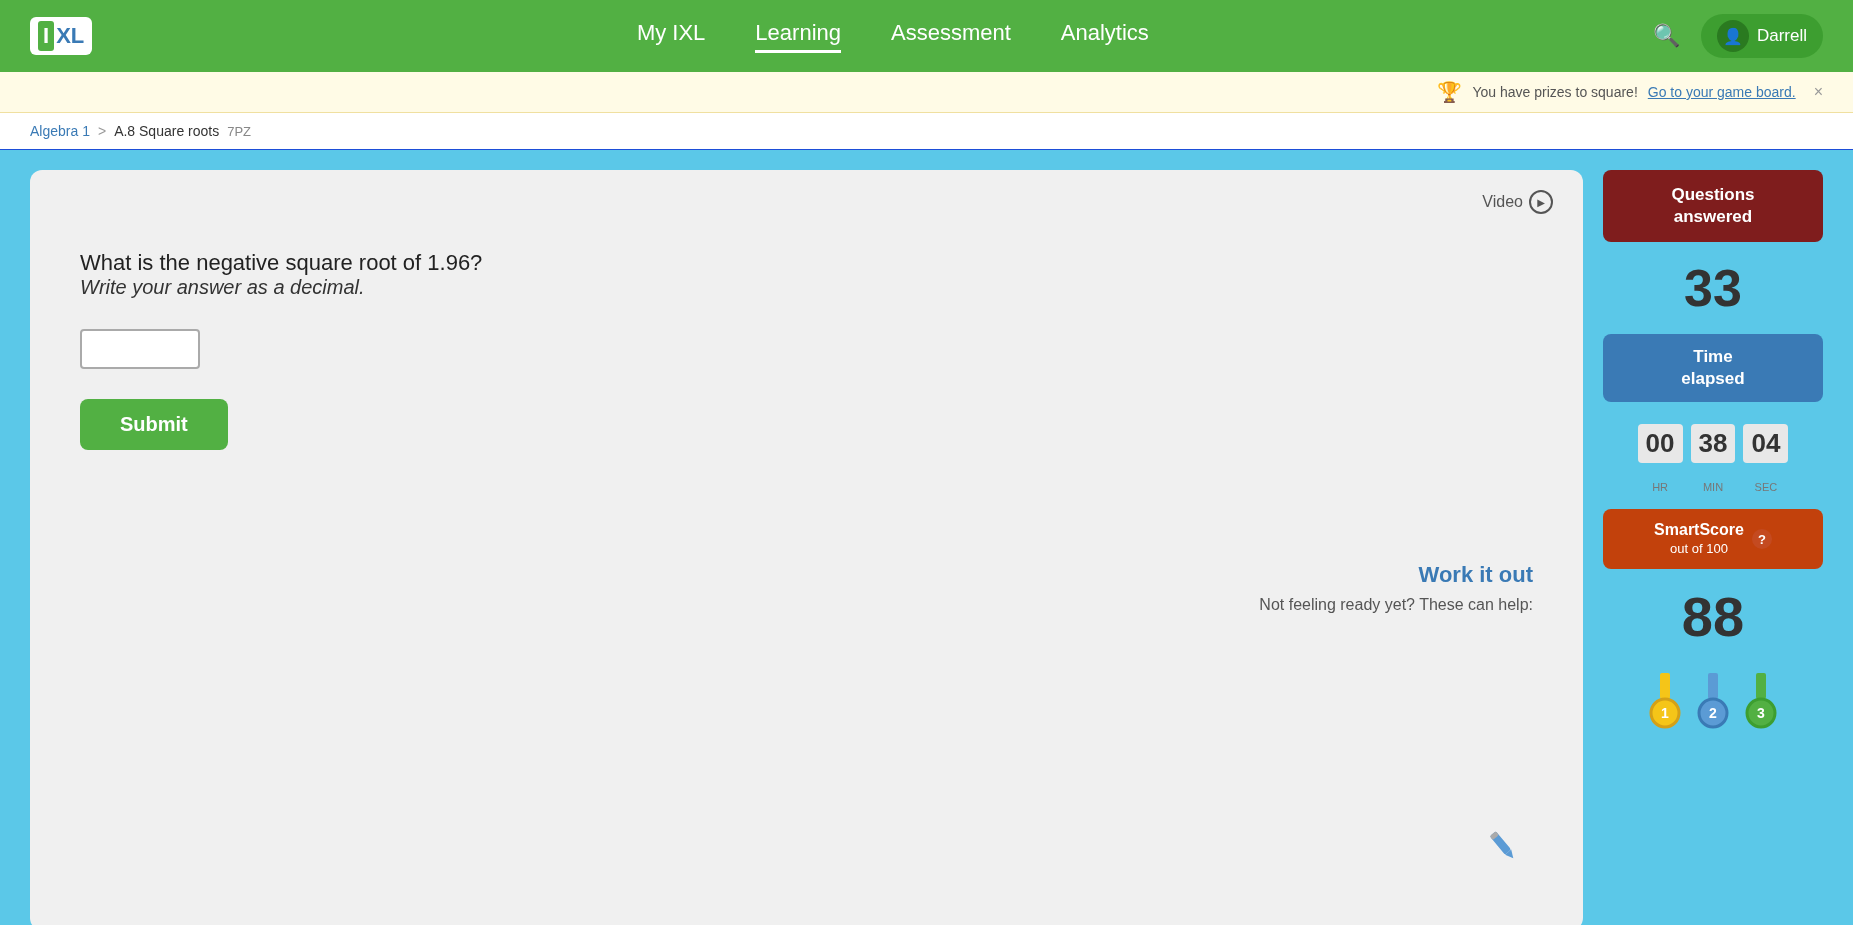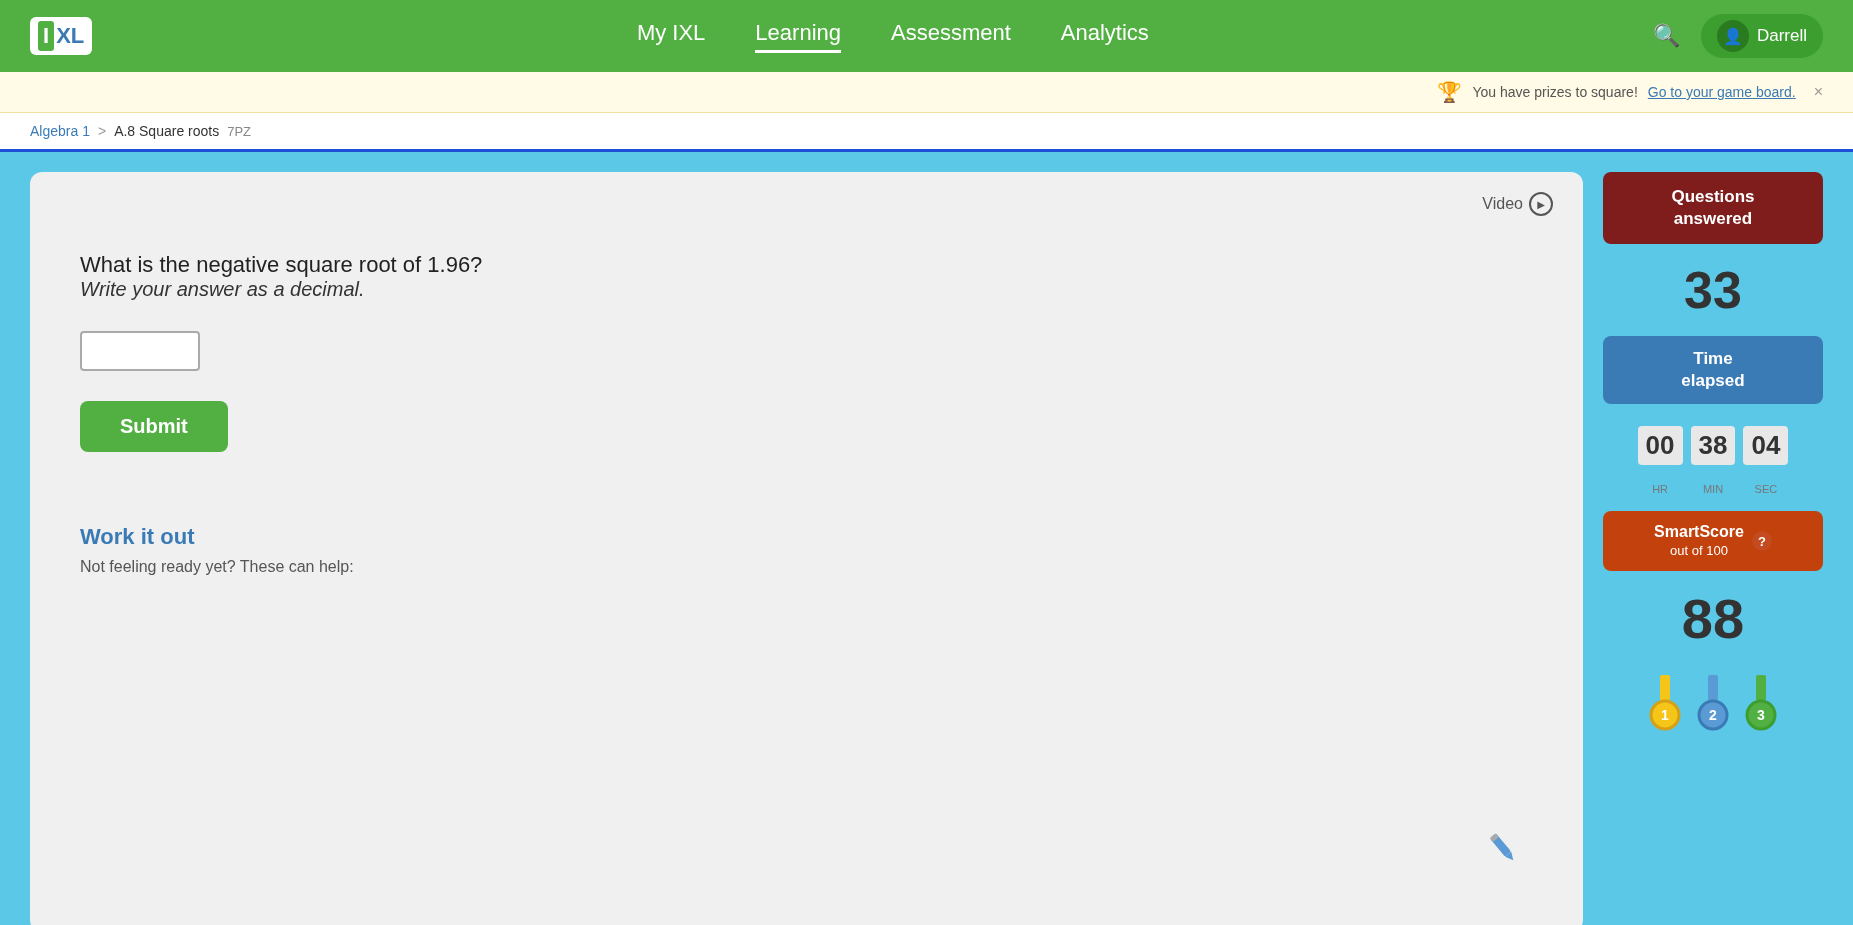--- a/index.html
+++ b/index.html
@@ -122,21 +122,21 @@
 
     
     .breadcrumb-bar {
       background: white;
       padding: 10px 30px;
       display: flex;
       align-items: center;
       gap: 8px;
       font-size: 14px;
       color: #555;
-      border-bottom: 3px solid #1d4ed8;
+      border-bottom: 1px solid #1d4ed8;
     }
     .breadcrumb-link {
       color: #3a7ab5;
       cursor: pointer;
       text-decoration: none;
     }
     .breadcrumb-sep {
       color: #999;
     }
     .breadcrumb-current {
@@ -216,22 +216,22 @@
       border-radius: 8px;
       padding: 14px 40px;
       font-size: 20px;
       font-weight: 600;
       cursor: pointer;
       transition: background 0.2s;
     }
 
     
     .work-it-out {
-      text-align: left;
-      margin-top: 72px;
+      text-align: right;
+      margin-top: 112px;
     }
     .work-it-out-title {
       font-size: 22px;
       color: #3a7ab5;
       font-weight: 600;
       margin-bottom: 8px;
     }
     .work-it-out-sub {
       font-size: 16px;
       color: #555;

